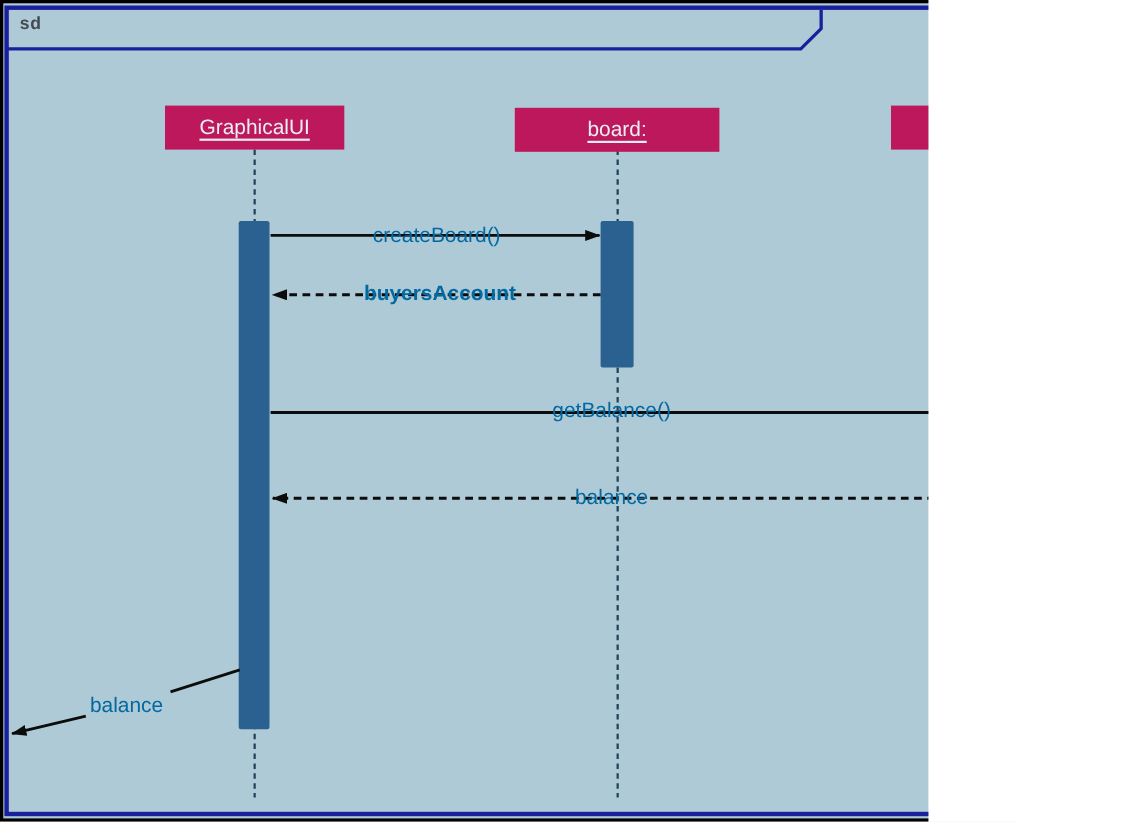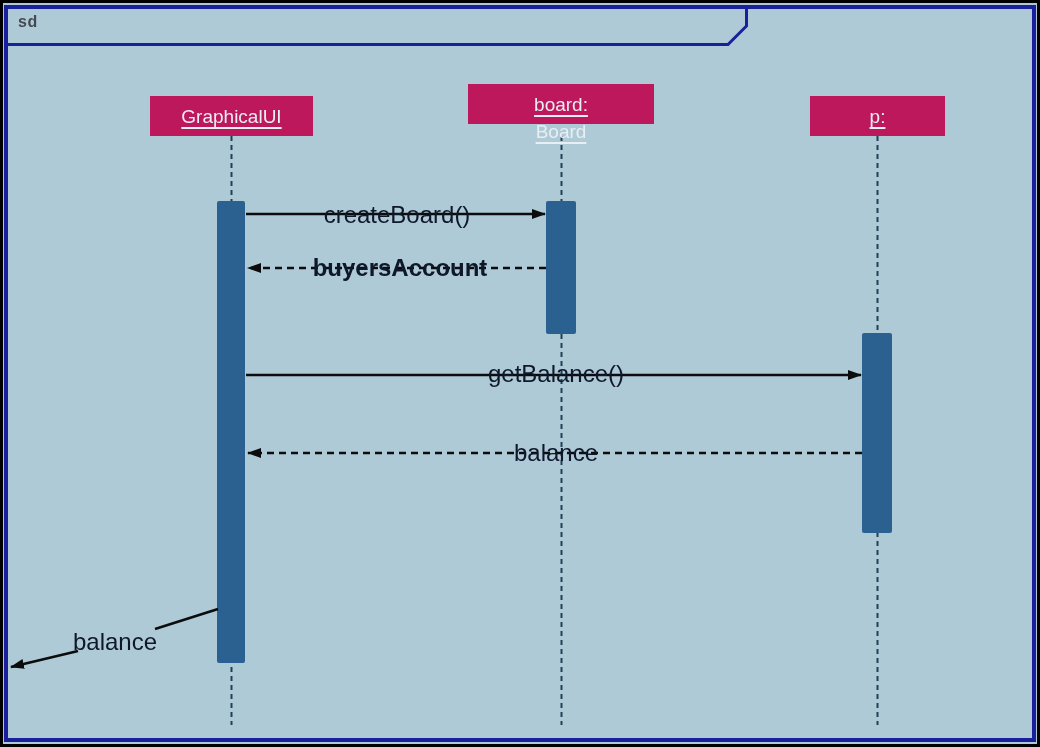--- a/index.html
+++ b/index.html
@@ -1,18 +1,18 @@
 <!DOCTYPE html>
 <html><head>
 <meta charset="utf-8">
 <style>
   html,body { margin:0; padding:0; background:#ffffff; }
   .stage {
     position:relative;
-    width:1040px; height:747px;
+    width:844px; height:747px;
     font-family:"Liberation Sans", sans-serif;
     overflow:hidden;
   }
   .stage svg { position:absolute; left:0; top:0; }
 
   .sd-label {
     position:absolute; left:18px; top:13px;
     font-size:16px; font-weight:600; color:#454a52;
     letter-spacing:0.5px;
   }
@@ -30,28 +30,28 @@
     z-index:2;
   }
   .head span {
     display:block;
     text-decoration:underline;
     text-decoration-thickness:1.5px;
     text-underline-offset:4px;
     white-space:nowrap;
   }
   .head-gui   { left:150px; top:96px; width:163px; }
-  .head-board { left:468px; top:84px; width:186px; }
+  .head-board { left:468px; top:98px; width:186px; }
   .head-piece { left:810px; top:96px; width:135px; }
 
   .mlabel {
     position:absolute;
     transform:translate(-50%,-50%);
-    font-size:24px;
-    color:#0f172a;
+    font-size:19px;
+    color:#0369a1;
     white-space:nowrap;
     z-index:3;
   }
   .mlabel-0 { left:397px; top:215px; }
   .mlabel-1 { left:400px; top:268px;font-weight:bold; }
   .mlabel-2 { left:556px; top:374px; }
   .mlabel-3 { left:556px; top:453px; }
   .mlabel-4 { left:115px; top:642px; }
 </style>
 </head>
@@ -94,21 +94,20 @@
     <line x1="78" y1="651" x2="11" y2="667" stroke="#0c0c0c" stroke-width="2.6" marker-end="url(#arr)"></line>
   </svg>
 
   <div class="sd-label">sd</div>
 
   <div class="head head-gui">
     <span>GraphicalUI</span>
   </div>
   <div class="head head-board">
     <span>board:</span>
-    <span>Board</span>
   </div>
   <div class="head head-piece">
     <span>p:</span>
   </div>
 
   <div class="mlabel mlabel-0">createBoard()</div>
   <div class="mlabel mlabel-1">buyersAccount</div>
   <div class="mlabel mlabel-2">getBalance()</div>
   <div class="mlabel mlabel-3">balance</div>
   <div class="mlabel mlabel-4">balance</div>

